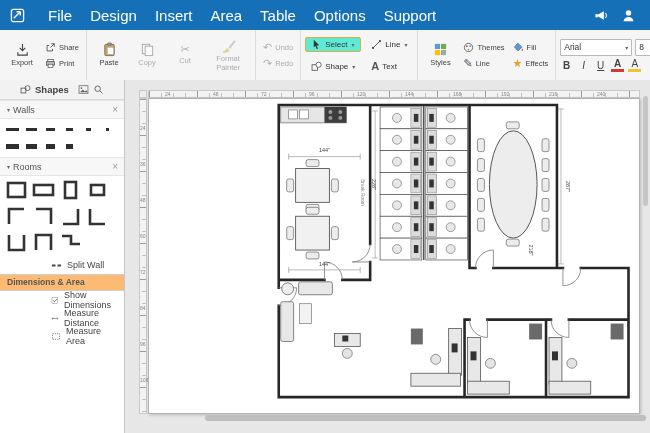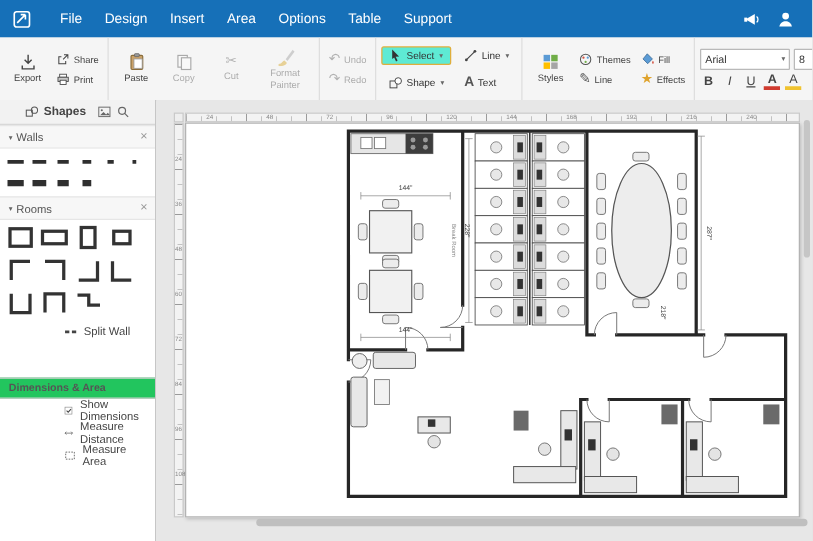--- a/index.html
+++ b/index.html
@@ -1,21 +1,21 @@
 <!DOCTYPE html>
 <html><head>
 <meta charset="utf-8">
 <style>
   html,body{margin:0;padding:0;background:#dcdcdc;}
   .screen{position:relative;width:650px;height:433px;overflow:hidden;
           font-family:"Liberation Sans",sans-serif;background:#e8e8e8;-webkit-font-smoothing:antialiased;}
   
   .menubar{position:absolute;left:0;top:0;width:650px;height:30px;background:#1670b8;display:flex;align-items:stretch;color:#fff;}
   .logo{display:flex;align-items:center;gap:5px;padding:0 14px 0 10px;font-size:14px;font-weight:bold;letter-spacing:.2px;}
-  .menu-items{display:flex;align-items:stretch;font-size:11px;}
+  .menu-items{display:flex;align-items:stretch;font-size:15px;}
   .mitem{display:flex;align-items:center;padding:0 9px;cursor:default;box-sizing:border-box;}
   .mitem.active{background:#0e5494;border-bottom:3px solid #e2574c;font-weight:bold;}
   .mright{margin-left:auto;display:flex;align-items:center;gap:12px;padding-right:14px;}
   
   .ribbon{position:absolute;left:0;top:30px;width:650px;height:50px;background:#f5f5f5;border-bottom:1px solid #c9c9c9;display:flex;align-items:stretch;overflow:hidden;}
   .rgroup{display:flex;align-items:center;gap:2px;padding:2px 4px;border-right:1px solid #dedede;}
   .rbig{display:flex;flex-direction:column;align-items:center;justify-content:center;width:36px;height:44px;border-radius:2px;text-align:center;}
   .rbig .rlbl{font-size:7.5px;color:#444;line-height:1.1;margin-top:2px;}
   .rcol{display:flex;flex-direction:column;justify-content:center;gap:3px;}
   .rsmall{display:flex;align-items:center;gap:3px;font-size:7.5px;color:#444;padding:1px 3px;border-radius:2px;}
@@ -36,21 +36,21 @@
   
   .sidebar{position:absolute;left:0;top:80px;width:125px;height:353px;background:#ffffff;border-right:1px solid #c6c6c6;box-sizing:border-box;font-size:9px;color:#333;}
   .sb-head{display:flex;align-items:center;gap:4px;height:19px;padding:0 20px;background:#f2f2f2;border-bottom:1px solid #d8d8d8;font-size:9.5px;font-weight:bold;color:#444;}
   .sb-head .spacer{flex:1;}
   .sec-head{display:flex;align-items:center;gap:3px;height:17px;padding:0 6px;background:#f7f7f7;border-bottom:1px solid #e6e6e6;border-top:1px solid #e6e6e6;color:#555;}
   .sec-head .x{margin-left:auto;color:#999;font-size:10px;}
   .thumbs{display:flex;flex-wrap:wrap;padding:3px 4px;gap:2px;background:#fff;}
   .cell{width:17px;height:15px;display:flex;align-items:center;justify-content:center;}
   .wallbar{background:#2f2f2f;}
   .sb-item{display:flex;align-items:center;gap:5px;height:18px;padding:0 7px;color:#444;margin-left:44px;}
-  .dim-head{height:15px;line-height:15px;background:#22c55e;border-top:1px solid #cfcfcf;border-bottom:1px solid #cfcfcf;padding:0 7px;font-size:8.5px;font-weight:bold;color:#555;margin-top:28px;}
+  .dim-head{height:15px;line-height:15px;background:#fdba74;border-top:1px solid #cfcfcf;border-bottom:1px solid #cfcfcf;padding:0 7px;font-size:8.5px;font-weight:bold;color:#555;}
   
   .canvas{position:absolute;left:125px;top:80px;width:525px;height:353px;background:#e7e7e7;}
   .ruler-top{position:absolute;left:23px;top:10px;width:492px;height:8px;
      background:
        repeating-linear-gradient(to right,#9a9a9a 0 1px,transparent 1px 48px) left bottom / 100% 7px no-repeat,
        repeating-linear-gradient(to right,#c2c2c2 0 1px,transparent 1px 12px) left bottom / 100% 4px no-repeat,
        #f3f3f3;border:1px solid #c9c9c9;box-sizing:border-box;}
   .ruler-left{position:absolute;left:14px;top:18px;width:8px;height:316px;
      background:
        repeating-linear-gradient(to bottom,#9a9a9a 0 1px,transparent 1px 36px) top right / 7px 100% no-repeat,
@@ -84,24 +84,24 @@
       <div class="mitem">
           <span>Design</span>
         </div>
       <div class="mitem">
           <span>Insert</span>
         </div>
       <div class="mitem">
           <span>Area</span>
         </div>
       <div class="mitem">
+          <span>Table</span>
+        </div>
+      <div class="mitem">
           <span>Options</span>
-        </div>
-      <div class="mitem">
-          <span>Table</span>
         </div>
       <div class="mitem">
           <span>Support</span>
         </div>
     </div>
     <div class="mright">
       <svg class="i16" viewBox="0 0 16 16">
         <path d="M3.5 7.5l7-4v9l-7-4z" fill="#fff"></path>
           <rect x="1.5" y="6.5" width="2.5" height="3.5" fill="#fff"></rect>
         <path d="M12 5.5c1.6.9 1.6 4.1 0 5" stroke="#fff" stroke-width="1.1" fill="none"></path>

